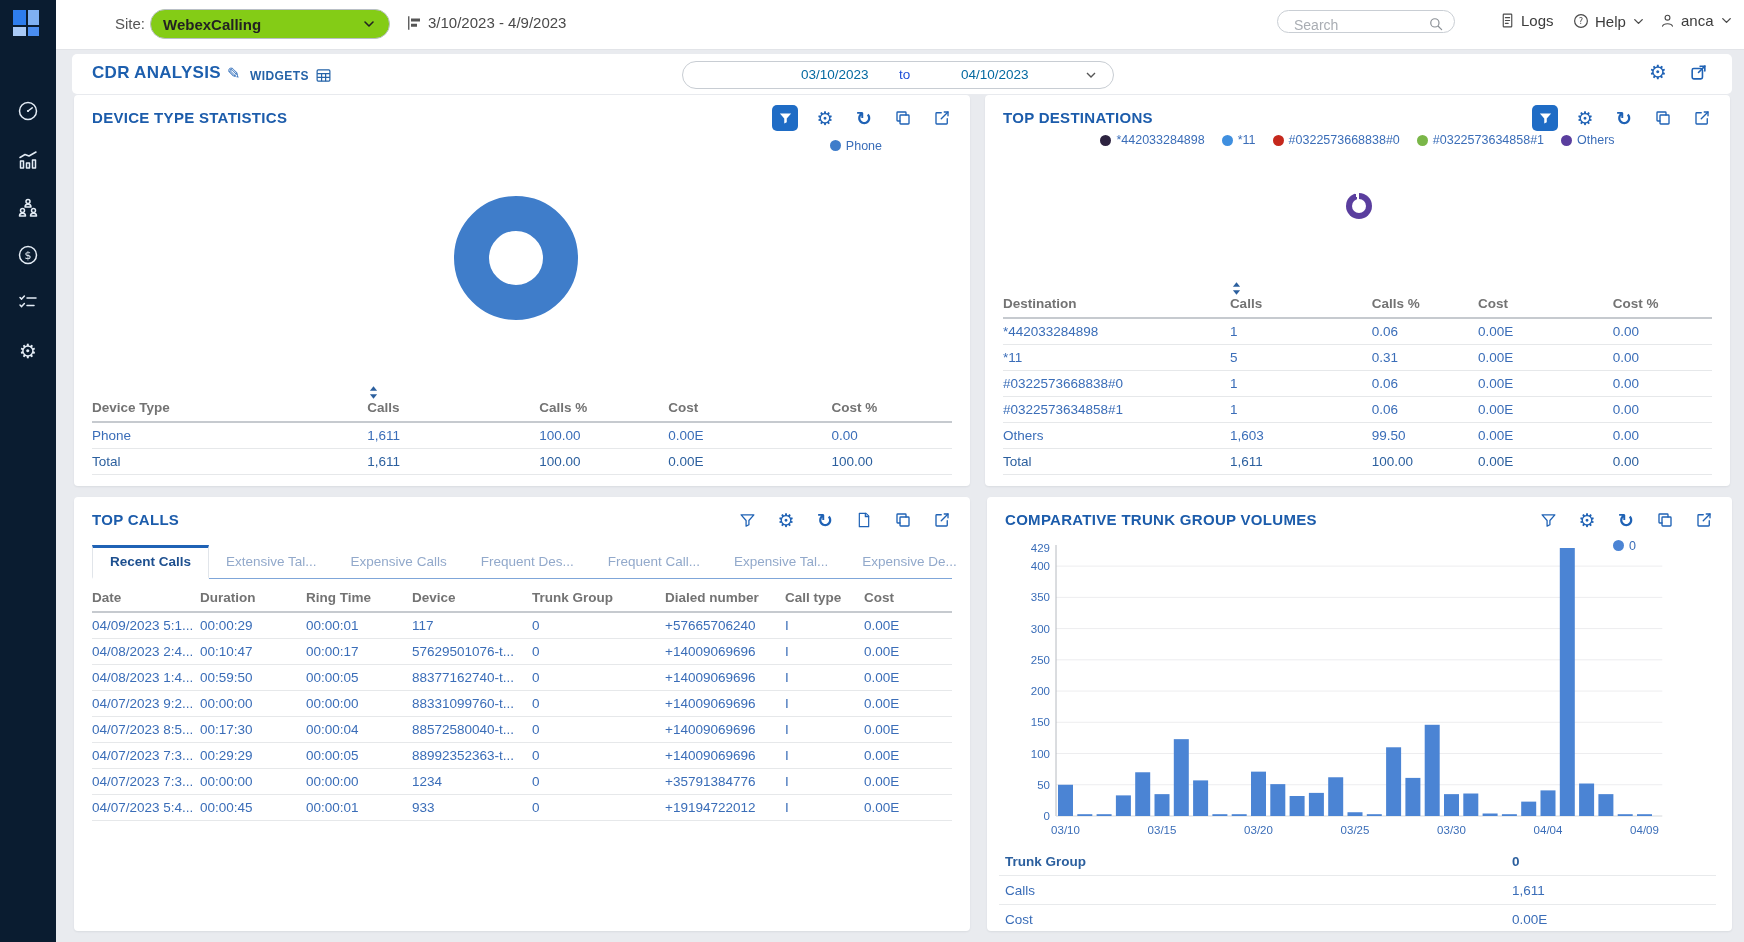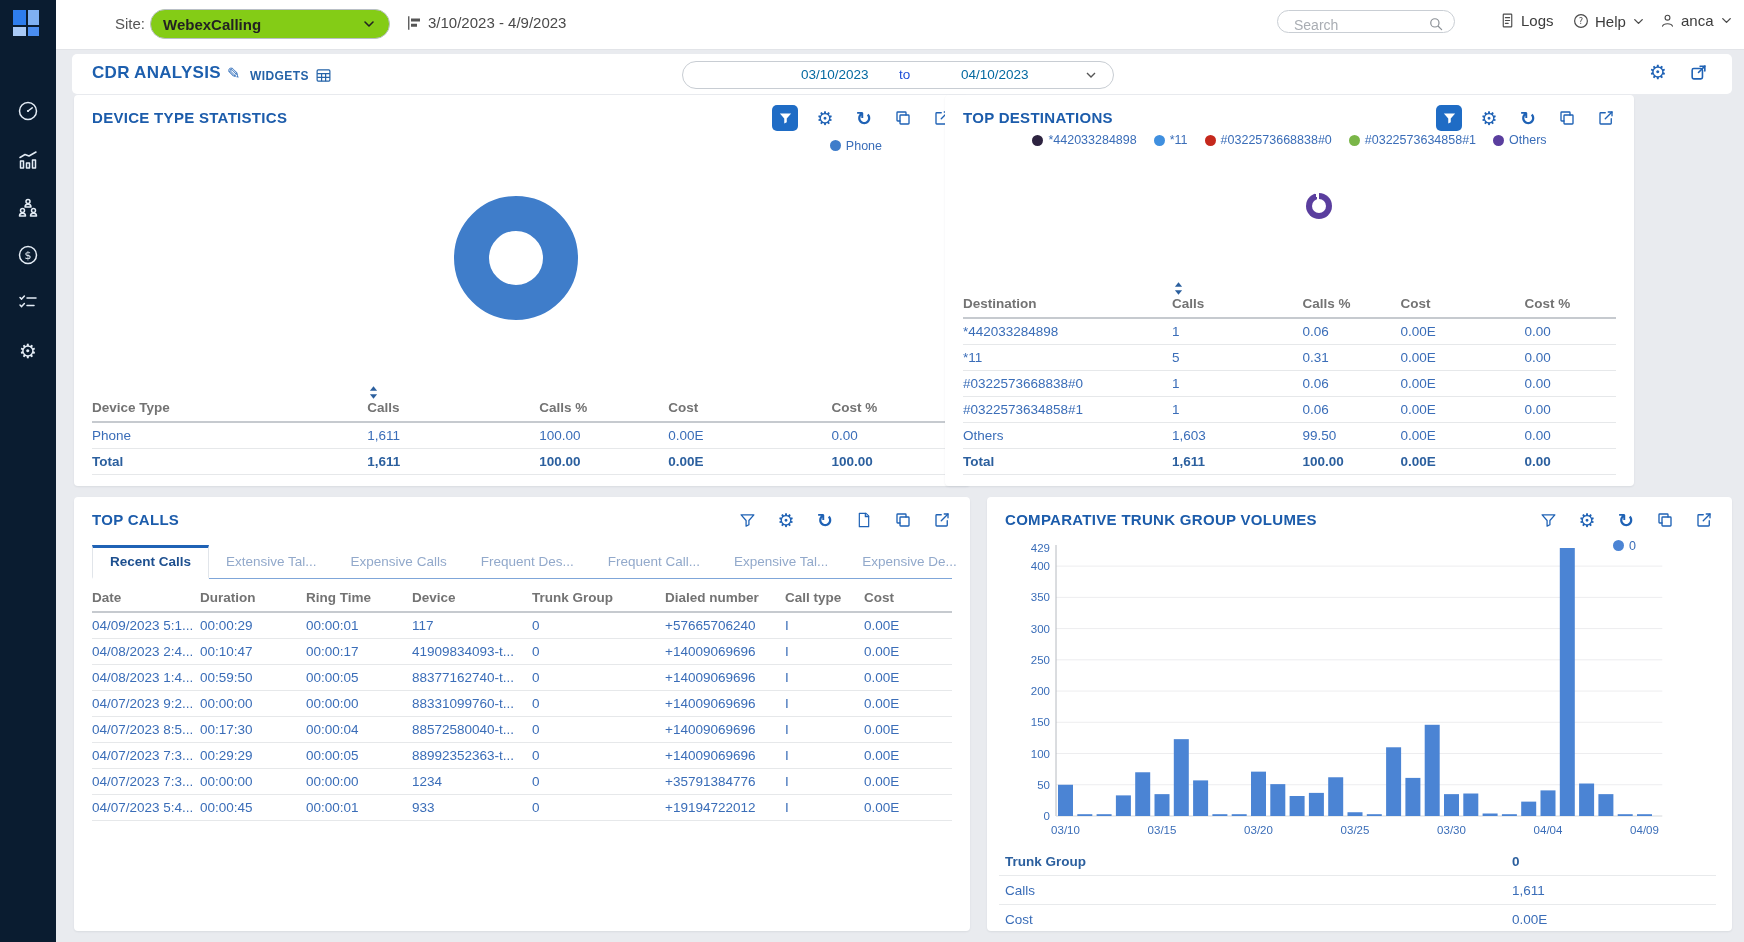--- a/index.html
+++ b/index.html
@@ -33,21 +33,21 @@
   .phcard{position:absolute;left:72px;top:54px;width:1660px;height:40px;background:#fff;border-radius:5px}
   .ph-title{position:absolute;left:20px;top:9px;font-size:17px;font-weight:700;color:#1d5fae;letter-spacing:.3px;display:flex;gap:6px;align-items:center}
   .pencil{font-family:"DejaVu Sans",sans-serif;font-size:16px;color:#1f62b5}
   .ph-widgets{position:absolute;left:178px;top:13px;font-size:12px;font-weight:700;color:#2563a8;letter-spacing:.4px;display:flex;gap:6px;align-items:center}
   .ph-pill{position:absolute;left:610px;top:7px;width:430px;height:26px;border:1px solid #c8cdd3;border-radius:14px;background:#fff}
   .ph-pill span{position:absolute;top:5px;font-size:13.5px;color:#0369a1}
   .ph-icons{position:absolute;right:24px;top:8px;display:flex;gap:22px;align-items:center}
   
   .panel{position:absolute;background:#fff;border-radius:4px;box-shadow:0 1px 2px rgba(20,40,70,.08)}
   #p-device{left:74px;top:95px;width:896px;height:391px}
-  #p-dest{left:945px;top:95px;width:689px;height:391px}
+  #p-dest{left:985px;top:95px;width:745px;height:391px}
   #p-calls{left:74px;top:497px;width:896px;height:434px}
   #p-trunk{left:987px;top:497px;width:745px;height:434px}
   .ptitle{position:absolute;left:18px;top:14px;font-size:15px;font-weight:700;color:#1c5cab;letter-spacing:.3px}
   .toolbar{position:absolute;right:16px;top:10px;display:flex;gap:15px;align-items:center}
   .tbi{width:24px;height:26px;display:flex;align-items:center;justify-content:center;cursor:pointer}
   .tbi svg{stroke:#1f62b5;stroke-width:1.8;fill:none;stroke-linecap:round;stroke-linejoin:round}
   .uic{font-family:"DejaVu Sans",sans-serif;font-size:19px;color:#1f62b5;line-height:1}
   .filter-box{width:26px;height:26px;background:#1f6cc5;border-radius:5px;display:flex;align-items:center;justify-content:center}
   
   .lgd{display:inline-flex;align-items:center;gap:5px;font-size:12.5px;color:#3a6db8;cursor:pointer}
@@ -61,21 +61,21 @@
   #td-donut{position:absolute;left:361px;top:98px;width:26px;height:26px;border-radius:50%}
   #td-donut .hole{position:absolute;left:6px;top:6px;width:14px;height:14px;border-radius:50%;background:#fff}
   
   .twrap{position:absolute;left:18px;right:18px}
   #ds-table-wrap{top:290px} #td-table-wrap{top:186px} #tc-table-wrap{top:92px}
   table.dtable{width:100%;border-collapse:collapse;table-layout:fixed}
   .dtable th{text-align:left;color:#737373;font-weight:700;font-size:13.5px;
              padding:1px 4px 6px 0;border-bottom:2px solid #c6cacf;vertical-align:bottom}
   .dtable td{color:#3a6db8;font-size:13.5px;padding:5px 4px 5px 0;border-bottom:1px solid #e6e8ea;
              white-space:nowrap;overflow:hidden;text-overflow:ellipsis}
-  .dtable tr.total td{color:#2b5f9e;font-weight:700}
+  .dtable tr.total td{color:#2b5f9e;font-weight:400}
   .sort{display:block;height:13px;margin:0 0 1px 2px}
   .sort svg{fill:#2b5f9e}
   
   #tc-tabs{position:absolute;left:18px;right:18px;top:48px;display:flex;border-bottom:1px solid #7fa6d9}
   .tab{padding:9px 17px 8px;font-size:13.5px;color:#92a9cb;cursor:pointer;white-space:nowrap}
   .tab.active{color:#1d4f8f;font-weight:700;background:#fff;border:1px solid #e1e5ea;
               border-top:3px solid #1f62b5;border-bottom:2px solid #fff;margin-bottom:-1px;padding-top:6px}
   
   #tv-chart{position:absolute;left:35px;top:43px}
   .axt{font-size:11.5px;fill:#3a6db8}
@@ -485,21 +485,21 @@
             <td>117</td>
             <td>0</td>
             <td>+57665706240</td>
             <td>I</td>
             <td>0.00E</td>
           </tr>
           <tr>
             <td>04/08/2023 2:4...</td>
             <td>00:10:47</td>
             <td>00:00:17</td>
-            <td>41909834093-t...</td>
+            <td>57629501076-t...</td>
             <td>0</td>
             <td>+14009069696</td>
             <td>I</td>
             <td>0.00E</td>
           </tr>
           <tr>
             <td>04/08/2023 1:4...</td>
             <td>00:59:50</td>
             <td>00:00:05</td>
             <td>88377162740-t...</td>

